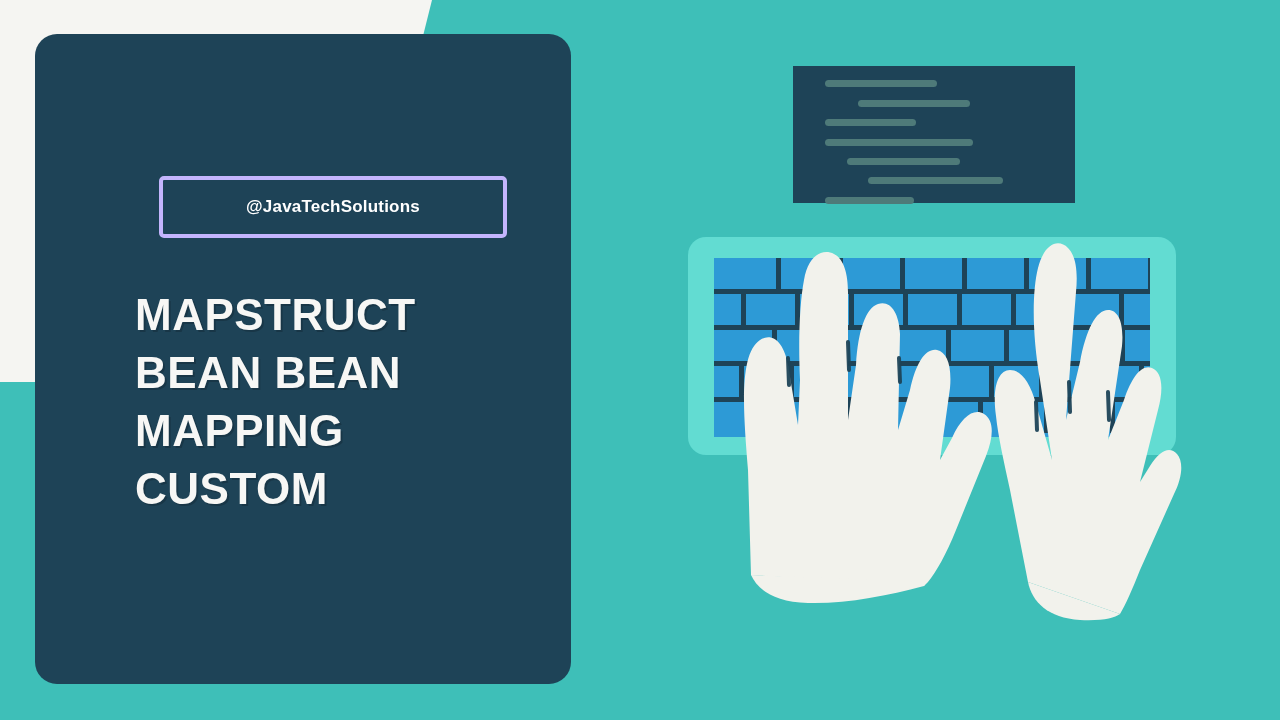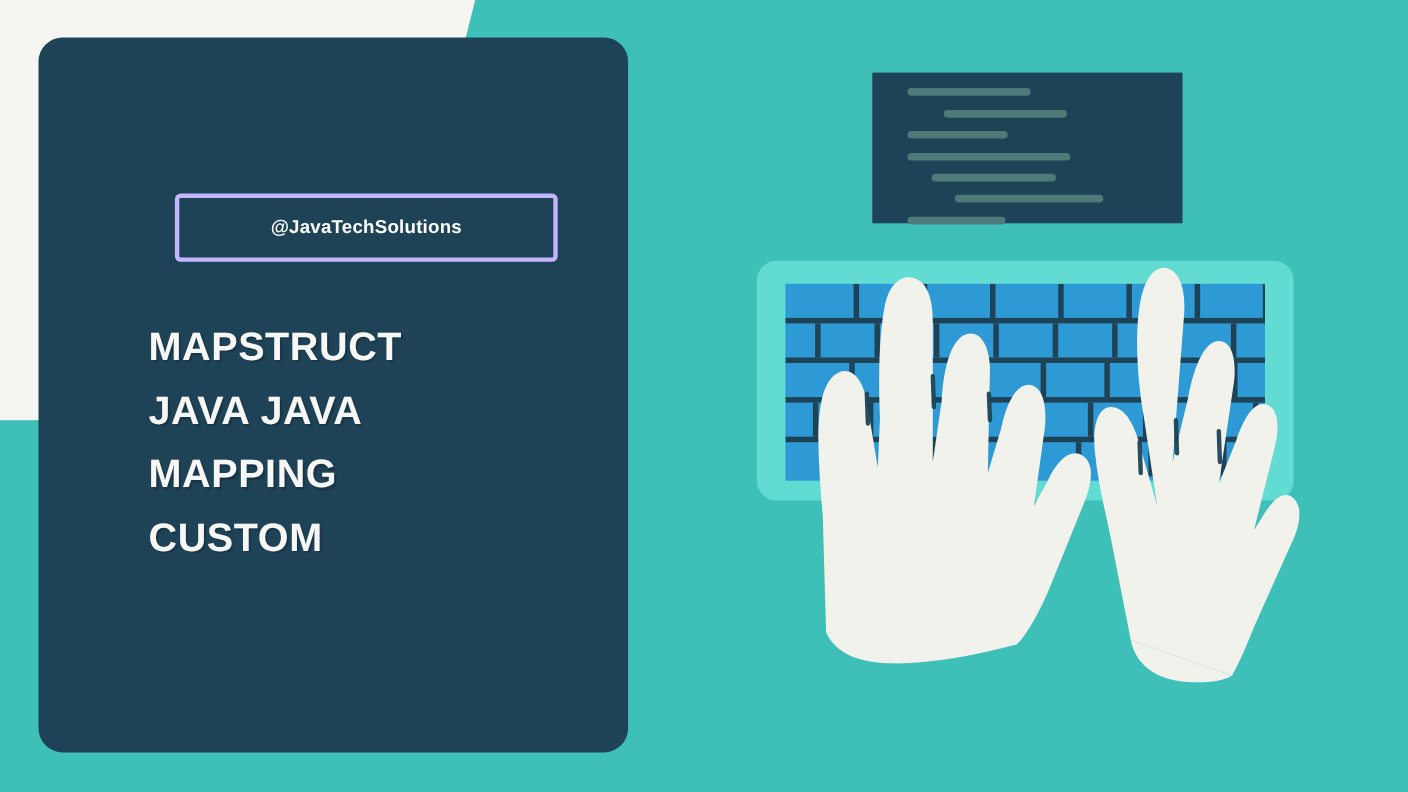--- a/index.html
+++ b/index.html
@@ -73,21 +73,21 @@
   }
 
   .title-block {
     position: absolute;
     left: 100px;
     top: 252px;
     width: 440px;
   }
   .title-line {
     color: #F7F7F5;
-    font-size: 36px;
+    font-size: 44px;
     line-height: 58px;
     font-weight: bold;
     letter-spacing: 0.5px;
     white-space: nowrap;
     text-shadow: 2px 2px 0 rgba(0,0,0,0.18);
   }
 
   
   .code-block {
     position: absolute;
@@ -156,21 +156,21 @@
   <div class="bg-white-wedge"></div>
 
   <div class="card">
 
     <div class="handle-box">
       <span class="handle-text">@JavaTechSolutions</span>
     </div>
 
     <div class="title-block">
       <div class="title-line">MAPSTRUCT</div>
-      <div class="title-line">JAVA JAVA</div>
+      <div class="title-line">BEAN BEAN</div>
       <div class="title-line">MAPPING</div>
       <div class="title-line">CUSTOM</div>
     </div>
 
   </div>
 
   <div class="code-block" id="code-block">
       <div class="code-line" style="left: 32px; top: 14px; width: 112px;"></div>
       <div class="code-line" style="left: 65px; top: 34px; width: 112px;"></div>
       <div class="code-line" style="left: 32px; top: 53px; width: 91px;"></div>

